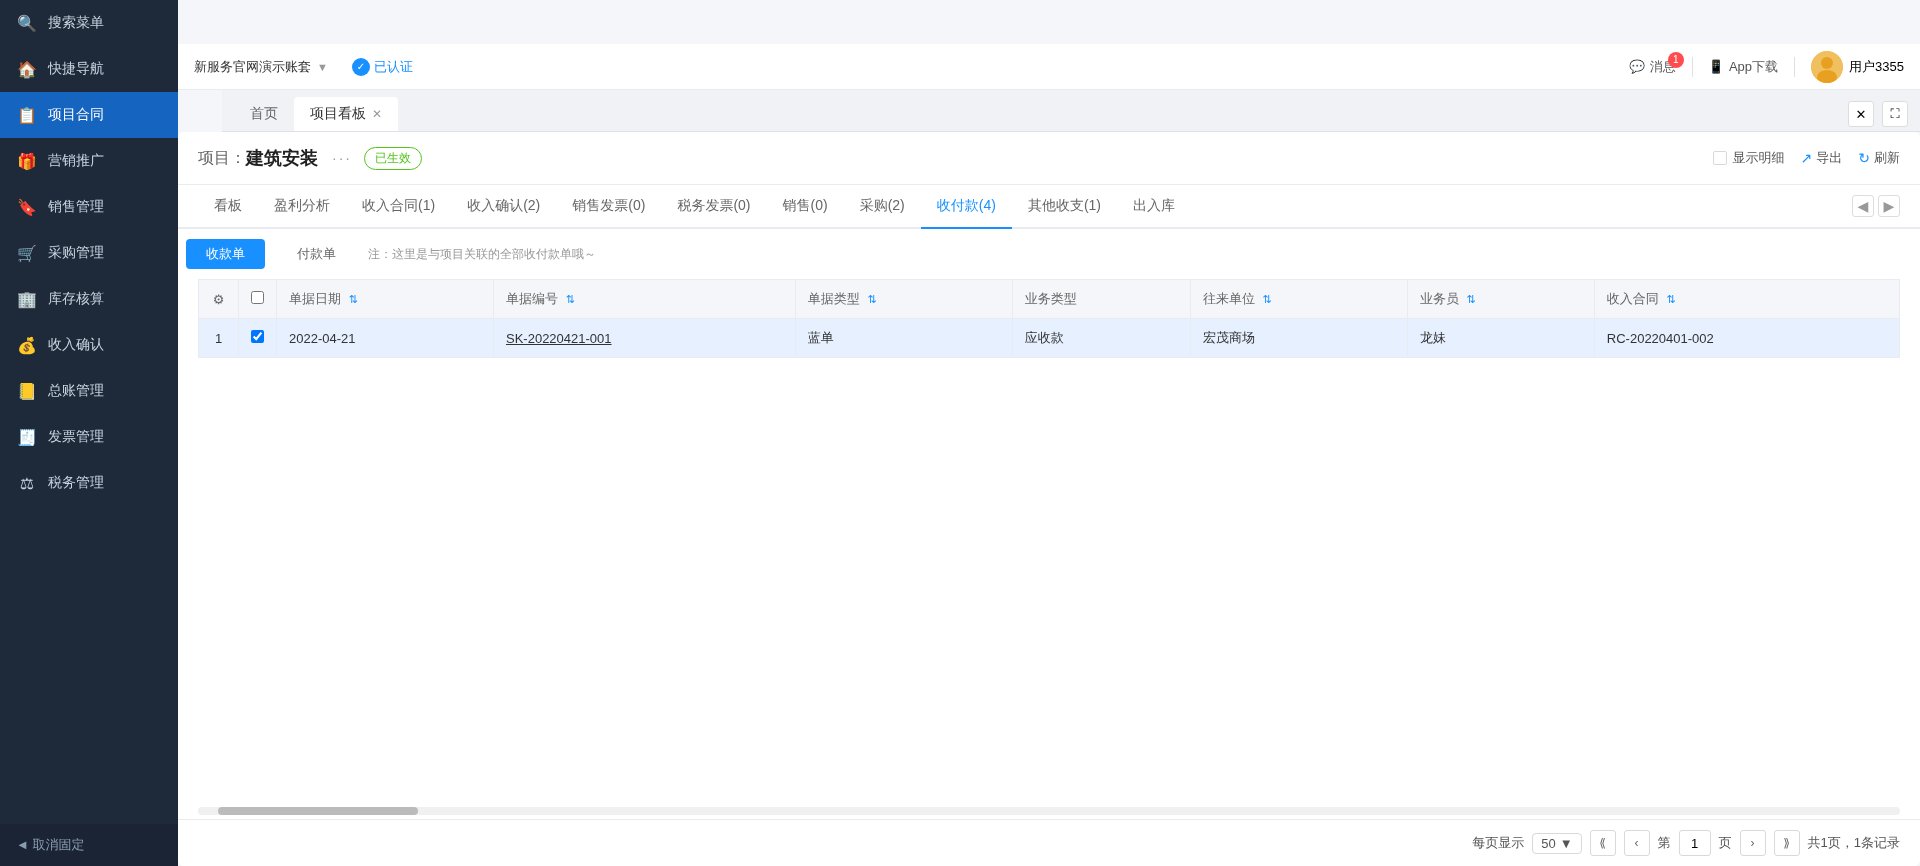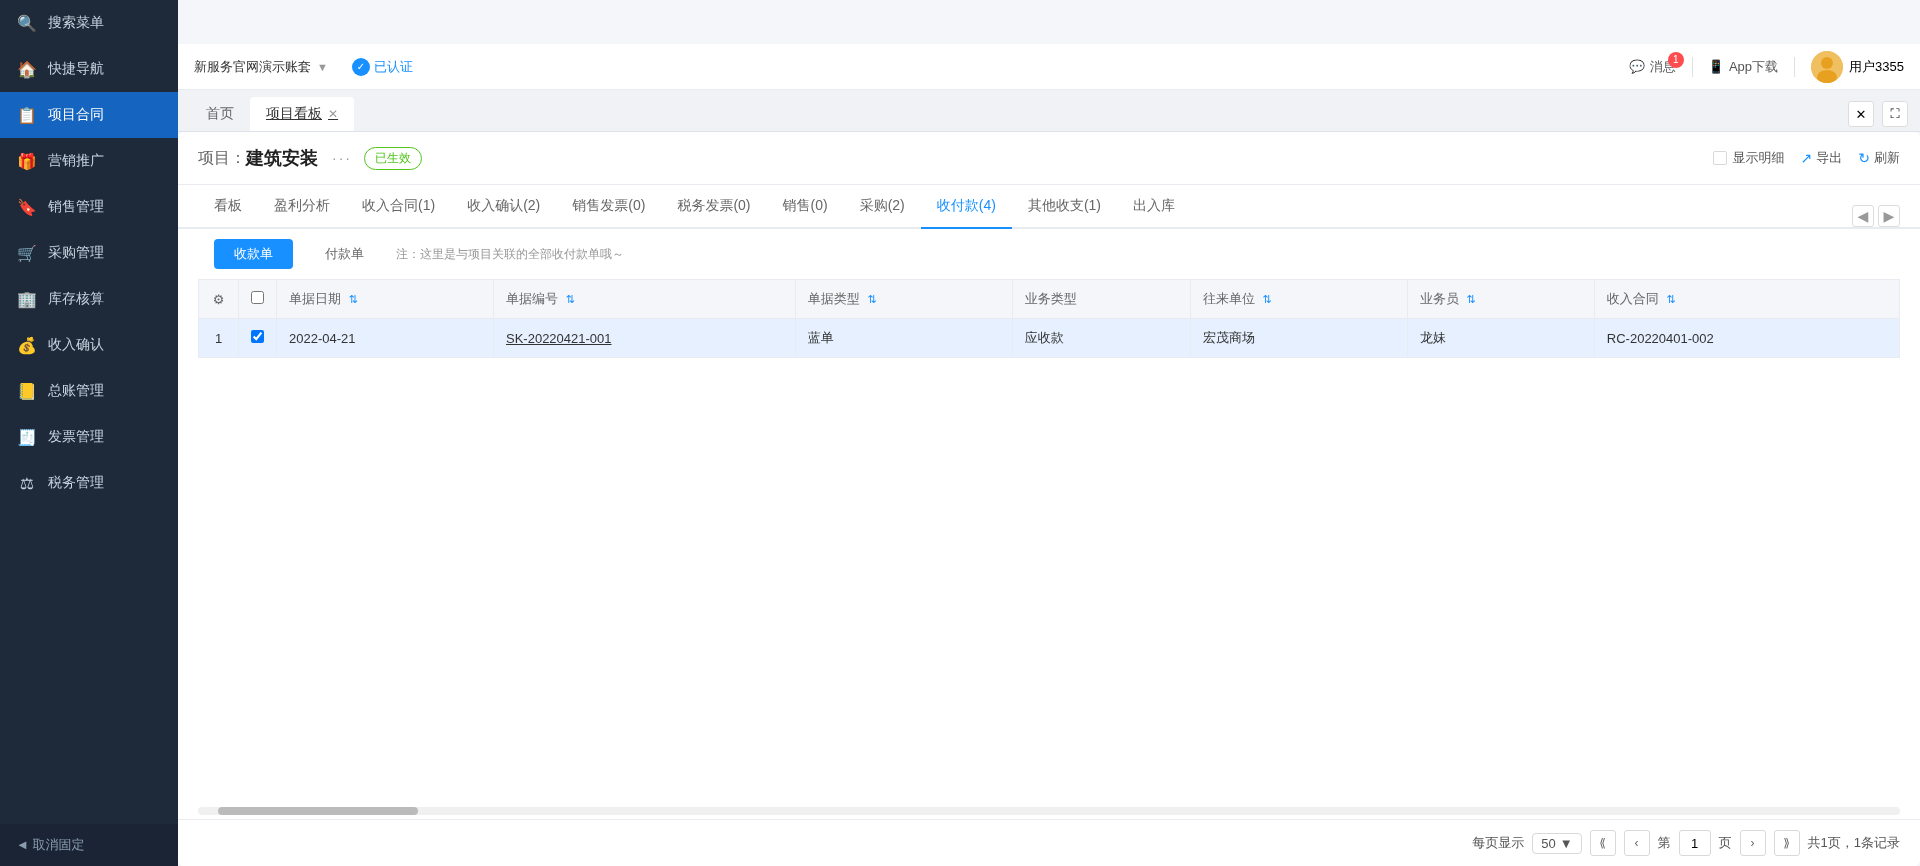--- a/index.html
+++ b/index.html
@@ -192,36 +192,36 @@
 
     
     .tab-bar {
       height: 42px;
       background: #f0f2f5;
       display: flex;
       align-items: flex-end;
       padding: 0 12px;
       border-bottom: 1px solid #dde2ea;
       flex-shrink: 0;
+      margin-left: 44px;
     }
     .tab-item {
       display: flex;
       align-items: center;
       padding: 8px 16px;
       cursor: pointer;
       font-size: 14px;
       color: #666;
       border-radius: 4px 4px 0 0;
       background: transparent;
     }
     .tab-item.active {
       background: white;
       color: #333;
       font-weight: 500;
-      text-decoration: underline;
     }
     .tab-close {
       margin-left: 6px;
       color: #999;
       font-size: 12px;
       cursor: pointer;
     }
 
     
     .content-area {
@@ -288,21 +288,21 @@
       width: 14px;
       height: 14px;
       border: 1px solid #d9d9d9;
       border-radius: 2px;
       background: white;
     }
 
     
     .nav-tabs {
       display: flex;
-      align-items: flex-end;
+      align-items: center;
       padding: 0 20px;
       border-bottom: 2px solid #e8ecf0;
       flex-shrink: 0;
       position: relative;
     }
     .nav-tab {
       padding: 12px 16px;
       cursor: pointer;
       font-size: 14px;
       color: #666;
@@ -330,21 +330,21 @@
       color: #999;
       font-size: 14px;
       border: 1px solid #ddd;
       border-radius: 3px;
     }
 
     
     .sub-tabs {
       display: flex;
       align-items: center;
-      padding: 10px 36px;
+      padding: 10px 8px;
       gap: 12px;
       flex-shrink: 0;
     }
     .sub-tab {
       padding: 6px 20px;
       border-radius: 4px;
       cursor: pointer;
       font-size: 13px;
     }
     .sub-tab.active {

